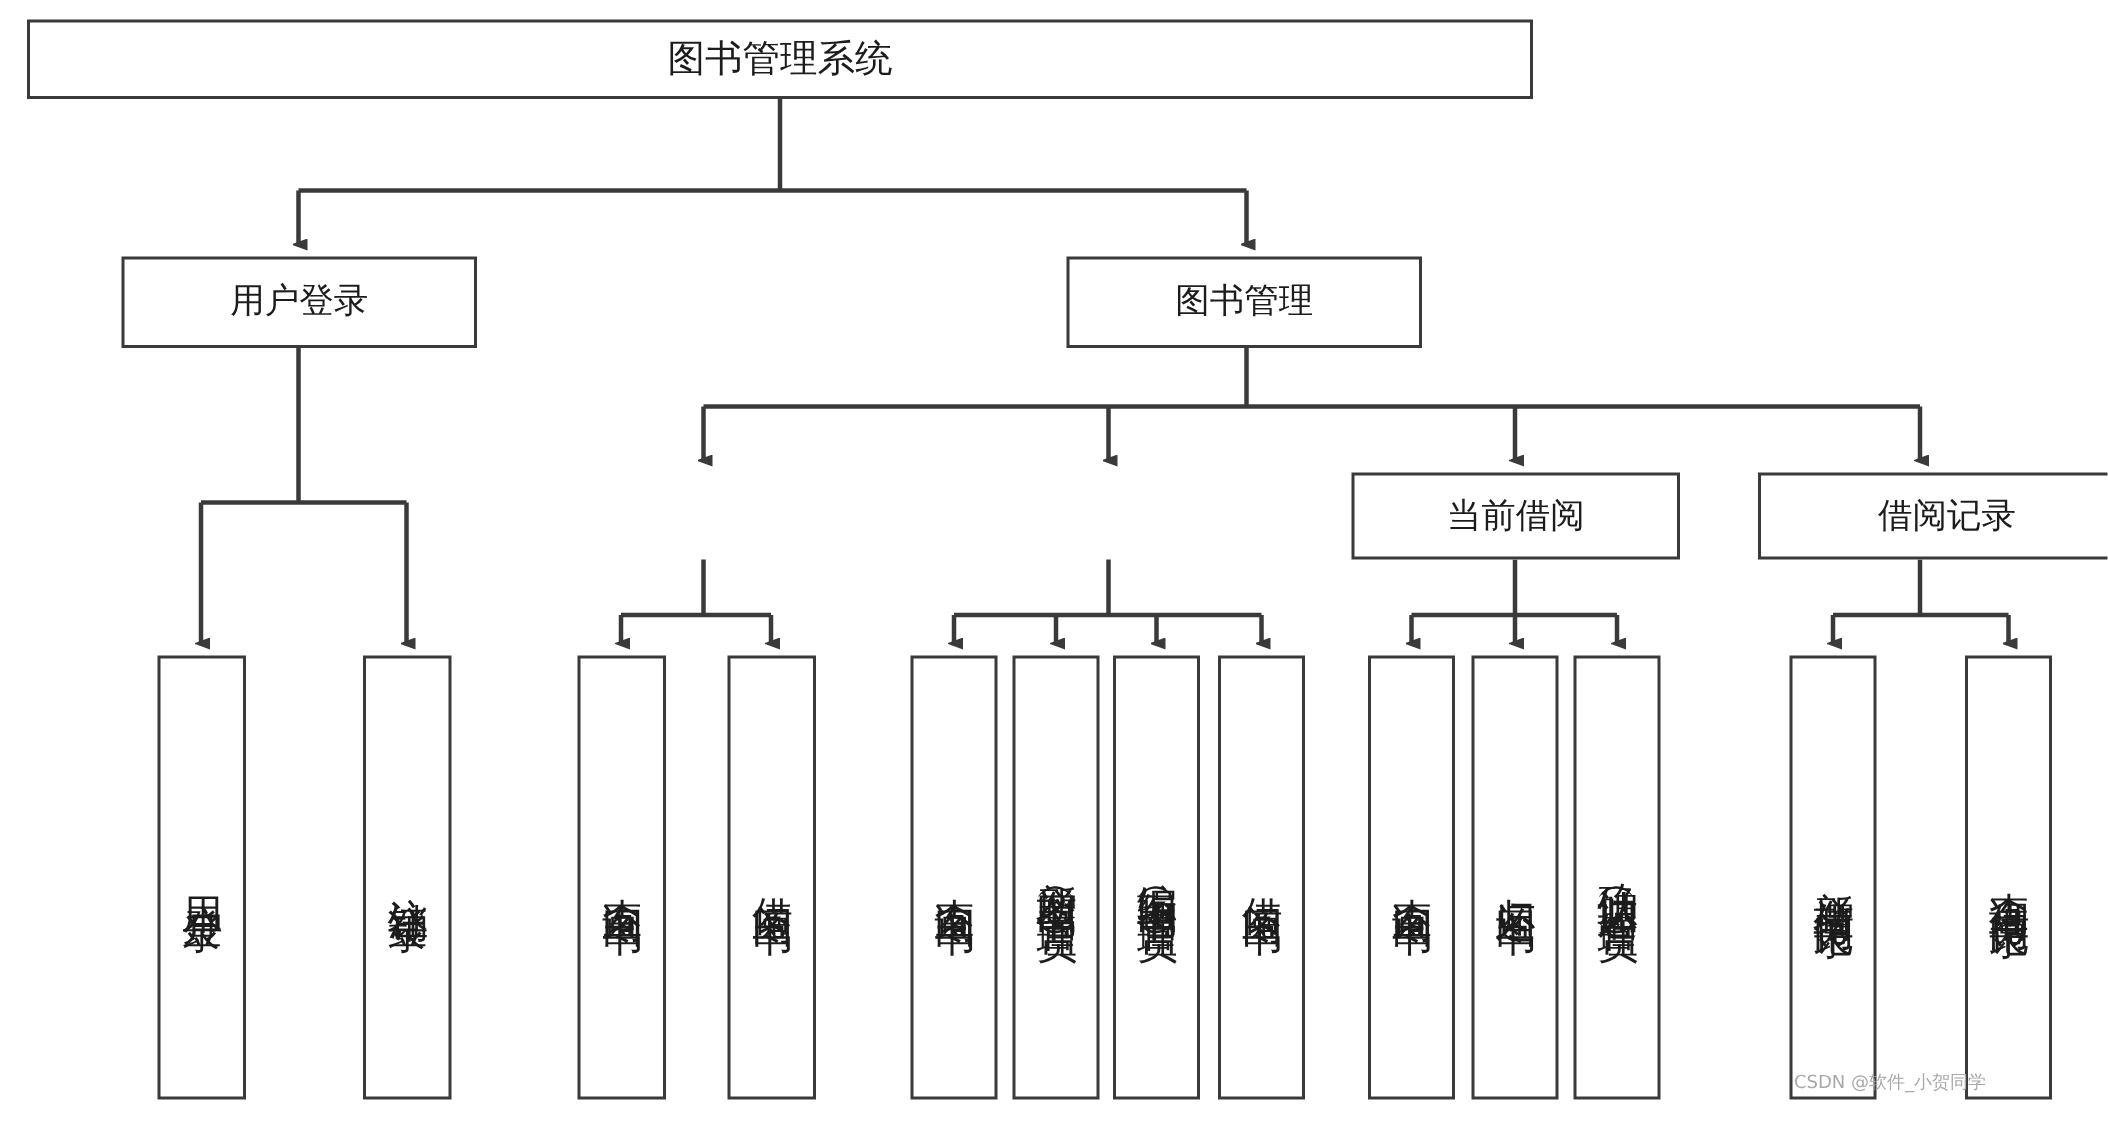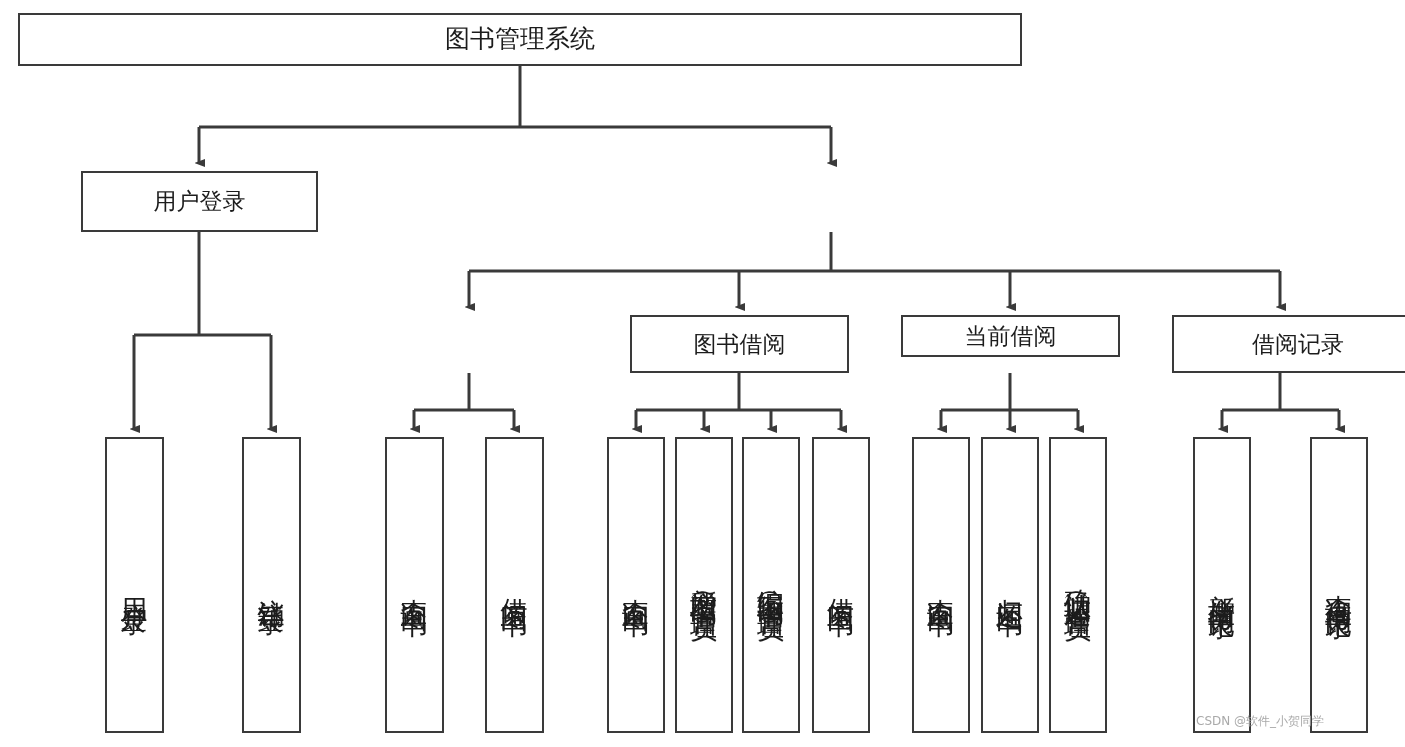--- a/index.html
+++ b/index.html
@@ -111,25 +111,25 @@
     </g>
   </svg>
 
   <div class="node root" style="left:18px;top:13px;width:1004px;height:53px;">
     <span class="lbl">图书管理系统</span>
   </div>
 
   <div class="node lvl2" style="left:81px;top:171px;width:237px;height:61px;">
     <span class="lbl">用户登录</span>
   </div>
+  <div class="node lvl2" style="left:711px;top:171px;width:237px;height:61px;">
+    <span class="lbl">图书管理</span>
+  </div>
 
-  <div class="node lvl3" style="left:630px;top:315px;width:219px;height:58px;">
-    <span class="lbl">图书借阅</span>
-  </div>
-  <div class="node lvl3" style="left:901px;top:315px;width:219px;height:42px;">
+  <div class="node lvl3" style="left:901px;top:315px;width:219px;height:58px;">
     <span class="lbl">当前借阅</span>
   </div>
   <div class="node lvl3" style="left:1172px;top:315px;width:252px;height:58px;">
     <span class="lbl">借阅记录</span>
   </div>
 
   <div class="node leaf" style="left:105px;top:437px;width:59px;height:296px;">
     <span class="lbl">用户登录</span>
   </div>
   <div class="node leaf" style="left:242px;top:437px;width:59px;height:296px;">

